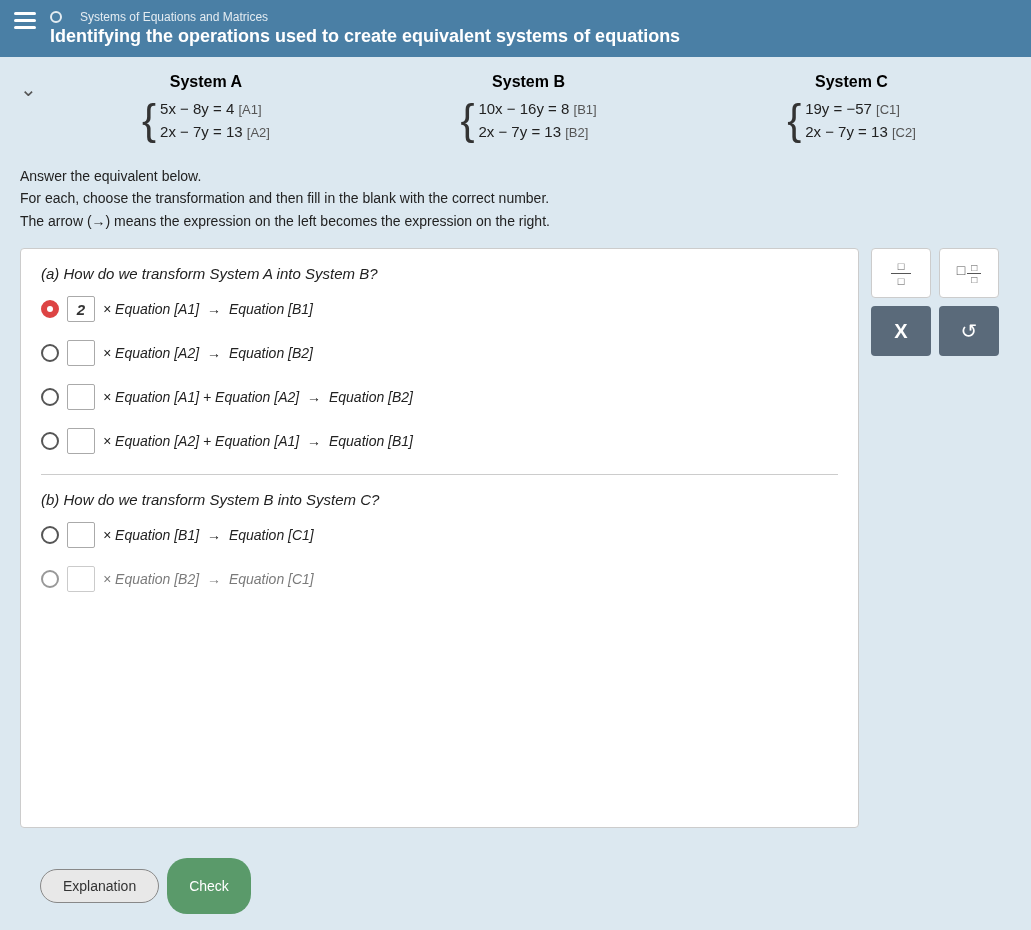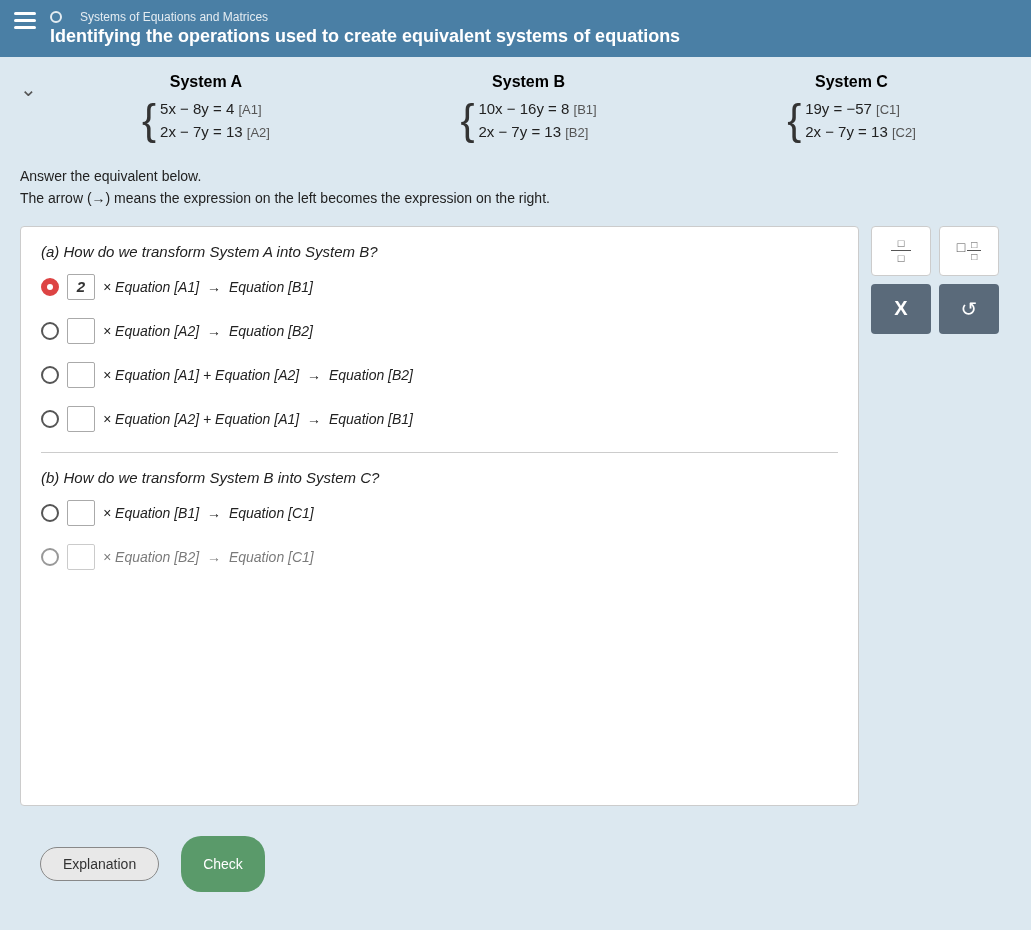--- a/index.html
+++ b/index.html
@@ -268,21 +268,21 @@
 
     
     .footer {
       position: absolute;
       bottom: 0;
       left: 0;
       right: 0;
       background: #dce8f0;
       padding: 10px 20px;
       display: flex;
-      gap: 22px;
+      gap: 8px;
       align-items: center;
     }
     .footer-btn {
       border: 1px solid #888;
       background: #e8e8e8;
       border-radius: 20px;
       padding: 8px 22px;
       font-size: 14px;
       cursor: pointer;
       color: #333;
@@ -385,20 +385,21 @@
               <span>2x − 7y = 13</span> <span class="eq-label">[C2]</span>
             </div>
           </div>
         </div>
       </div>
     </div>
   </div>
 
   <div class="instructions">
     <div>Answer the equivalent below.</div>
+    <div>For each, choose the transformation and then fill in the blank with the correct number.</div>
     <div>The arrow (→) means the expression on the left becomes the expression on the right.</div>
   </div>
 
   <div class="question-area">
 
     <div class="question-box">
 
       <div class="question-section">
         <div class="question-heading">(a) How do we transform System A into System B?</div>
 

